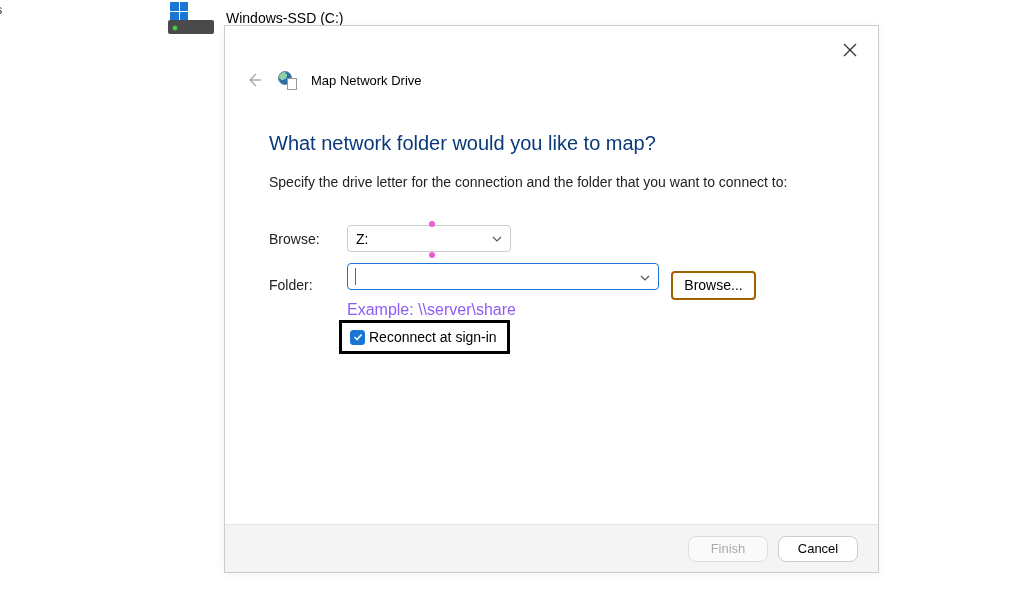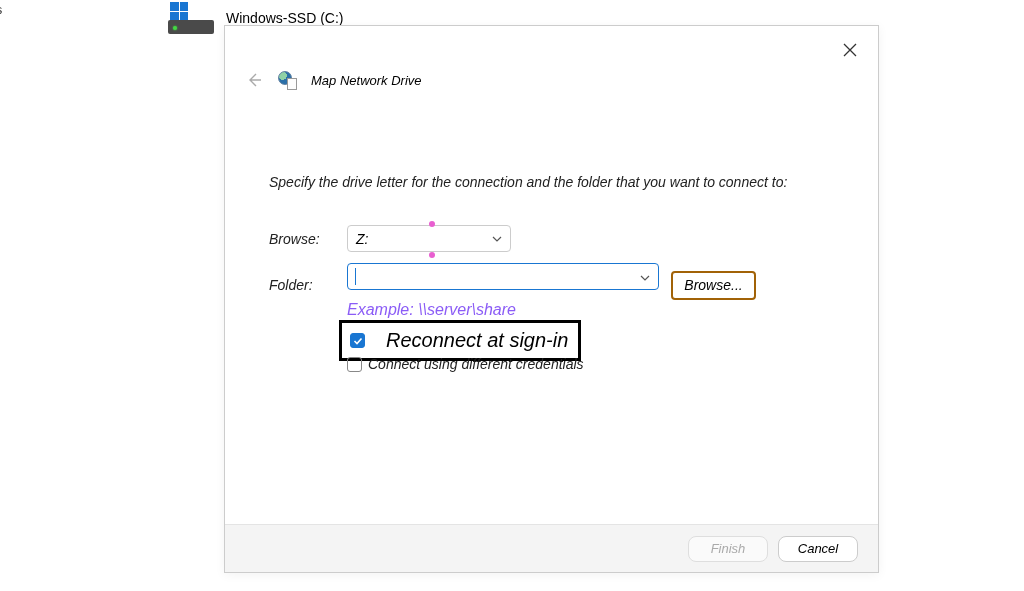--- a/index.html
+++ b/index.html
@@ -8,21 +8,21 @@
     .bg-item { position: absolute; left: -15px; top: 2px; font-size: 13px; color: #333; }
 
     .drive-stack { position: absolute; left: 168px; top: 4px; }
     .drive-icon { width: 46px; height: 30px; position: relative; }
     .win-logo { width: 18px; height: 18px; position: absolute; top: -2px; left: 2px; display: grid; grid-template-columns: 1fr 1fr; grid-template-rows: 1fr 1fr; gap: 1px; }
     .win-logo span { background: #1976d2; }
     .drive-bar { position: absolute; bottom: 0; left: 0; width: 46px; height: 14px; background: #4a4a4a; border-radius: 2px; }
     .drive-led { position: absolute; bottom: 4px; left: 5px; width: 4px; height: 4px; background: #43d843; border-radius: 50%; box-shadow: 0 0 2px #43d843; }
     .drive-label { position: absolute; left: 226px; top: 10px; font-size: 14px; color: #000; }
 
-    .dialog { position: absolute; left: 224px; top: 25px; width: 655px; height: 548px; background: #fff; border: 1px solid #ccc; box-shadow: 0 2px 10px rgba(0,0,0,0.05); font-style: italic; }
+    .dialog { position: absolute; left: 224px; top: 25px; width: 655px; height: 548px; background: #fff; border: 1px solid #ccc; box-shadow: 0 2px 10px rgba(0,0,0,0.05); }
 
     .close-btn { position: absolute; right: 16px; top: 12px; width: 24px; height: 24px; display: flex; align-items: center; justify-content: center; cursor: default; }
     .close-btn svg { width: 14px; height: 14px; }
 
     .header-row { position: absolute; left: 20px; top: 44px; display: flex; align-items: center; gap: 14px; }
     .back-arrow { width: 18px; height: 18px; display:flex; align-items:center; justify-content:center; color:#888; }
     .map-icon { width: 20px; height: 20px; position: relative; display:inline-block; }
     .map-icon .globe { width: 14px; height: 14px; border-radius:50%; background: radial-gradient(circle at 30% 30%, #8fd1a6 35%, #2b6fa8 36%); border:1px solid #5a7da0; position:absolute; top:1px; left:1px;}
     .map-icon .docr { width:10px; height:12px; background:#fdfdfd; border:1px solid #999; position:absolute; bottom:0; right:0;}
     .title-text { font-size: 13px; color: #000; }
@@ -43,21 +43,21 @@
 
     .folder-input { width: 312px; height: 27px; border:1px solid #1976d2; border-radius:4px; padding: 2px 26px 2px 6px; font-size:14px; position:relative; display:flex; align-items:center; }
     .cursor-caret { position:absolute; left: 7px; top: 4px; bottom:4px; width:1px; background:#1976d2; }
     .folder-chev { position:absolute; right:8px; top:9px; }
 
     .browse-btn { margin-left: 12px; width: 85px; height: 29px; border:2px solid #a16207; border-radius:4px; background:#fff; font-size:14px; display:inline-flex; align-items:center; justify-content:center; }
 
     .example { position: absolute; left: 122px; top: 275px; font-size: 16px; color: #8b5cf6; }
 
     .check-row { position: absolute; display:flex; align-items:center; gap:6px; font-size:14px; color:#222; }
-    .hl-box { position:absolute; left: 114px; top: 294px; padding: 6px 10px 6px 8px; border: 3px solid #000; display:flex; align-items:center; gap:21px; font-size:20px; }
+    .hl-box { position:absolute; left: 114px; top: 294px; padding: 6px 10px 6px 8px; border: 3px solid #000; display:flex; align-items:center; gap:4px; font-size:14px; }
     .checkbox { width:15px; height:15px; border:1px solid #888; border-radius:3px; display:inline-flex; align-items:center; justify-content:center; }
     .checkbox.on { background:#1976d2; border-color:#1976d2; }
     .checkbox.on svg { width:10px; height:10px; }
 
     .r-cred { left: 122px; top: 330px; }
 
     .link-row { position:absolute; left: 122px; top: 363px; font-size:14px; }
     .link-row span { color:#0b5cc4; text-decoration: underline; }
 
     .footer { position:absolute; left:0; right:0; bottom:0; height: 48px; background:#f4f4f4; border-top:1px solid #e4e4e4; display:flex; align-items:center; justify-content:flex-end; padding-right: 20px; gap: 10px; }
@@ -99,20 +99,21 @@
           <path d="M10 2 L4 8 L10 14 M4 8 H15" stroke="#aaa" stroke-width="1.4" fill="none"></path>
         </svg>
     </div>
     <span class="map-icon">
       <span class="globe"></span>
         <span class="docr"></span>
     </span>
     <span class="title-text">Map Network Drive</span>
   </div>
 
+  <div class="heading">What network folder would you like to map?</div>
   <div class="subtext">Specify the drive letter for the connection and the folder that you want to connect to:</div>
 
   <div class="field-row r-drive">
     <span class="field-label">Browse:</span>
     <div class="drive-select">
       <span>Z:</span>
       <svg class="chev" viewBox="0 0 10 10">
           <path d="M1 3 L5 7 L9 3" stroke="#555" stroke-width="1.2" fill="none"></path>
         </svg>
     </div>
@@ -135,24 +136,20 @@
 
   <div class="hl-box">
     <span class="checkbox on">
       <svg viewBox="0 0 10 10">
           <path d="M1.5 5 L4 7.5 L8.5 2.5" stroke="#fff" stroke-width="1.6" fill="none"></path>
         </svg>
     </span>
     <span>Reconnect at sign-in</span>
   </div>
 
-  <div class="check-row r-cred">
-    <span class="checkbox"></span>
-    <span>Connect using different credentials</span>
-  </div>
 
 
   <div class="footer">
     <div class="footer-btn disabled">Finish</div>
     <div class="footer-btn">Cancel</div>
   </div>
 
 </div>
 
 </body></html>

